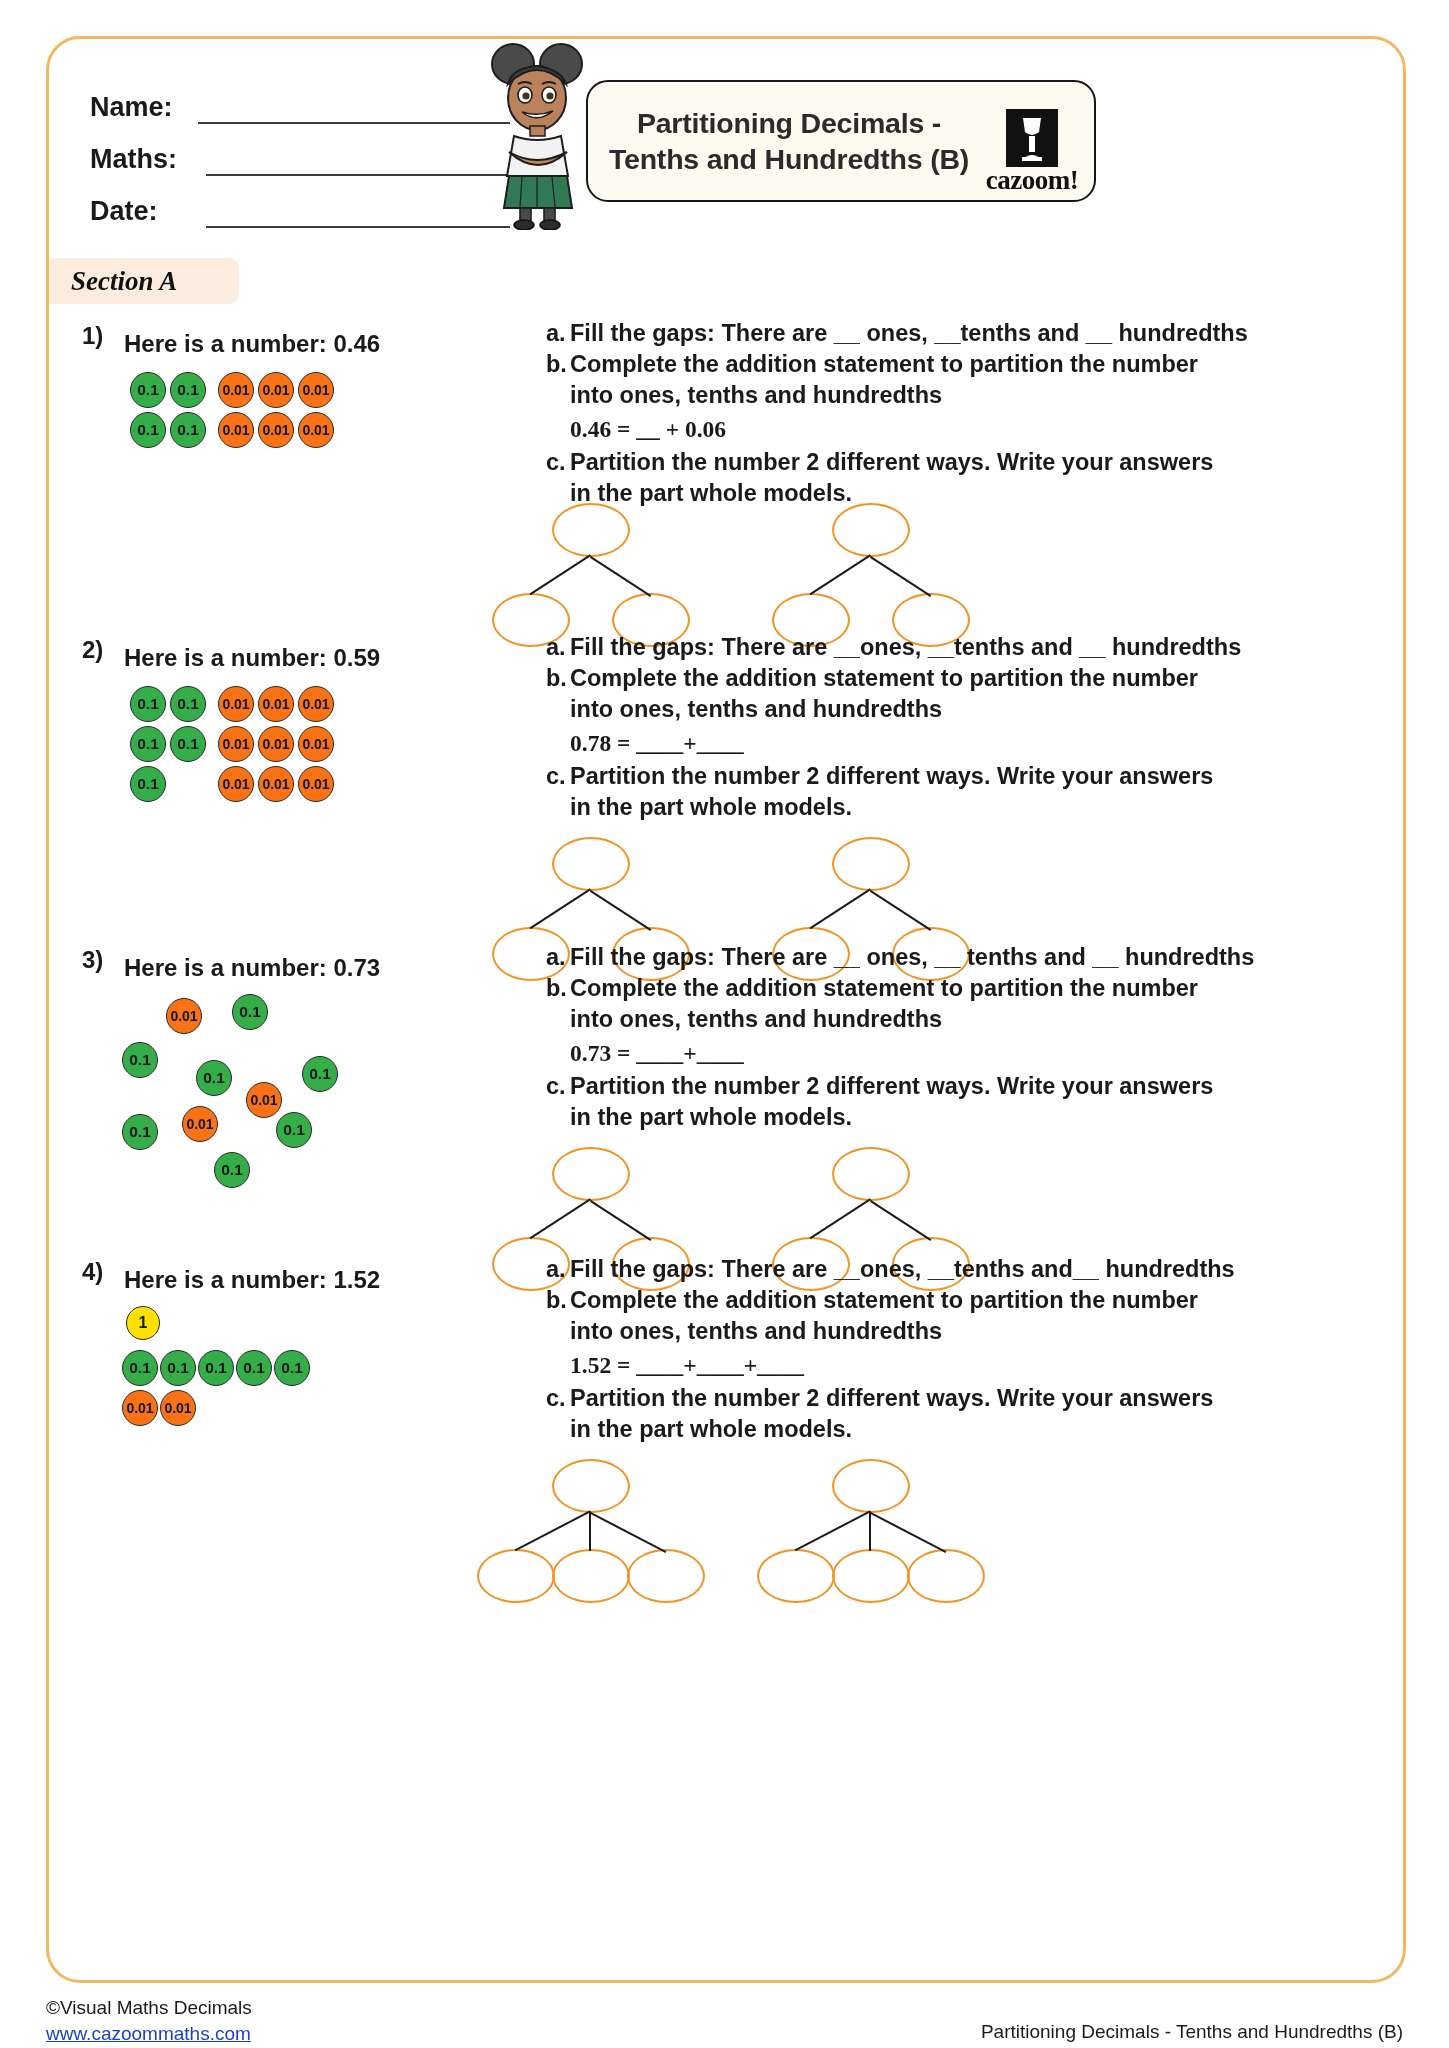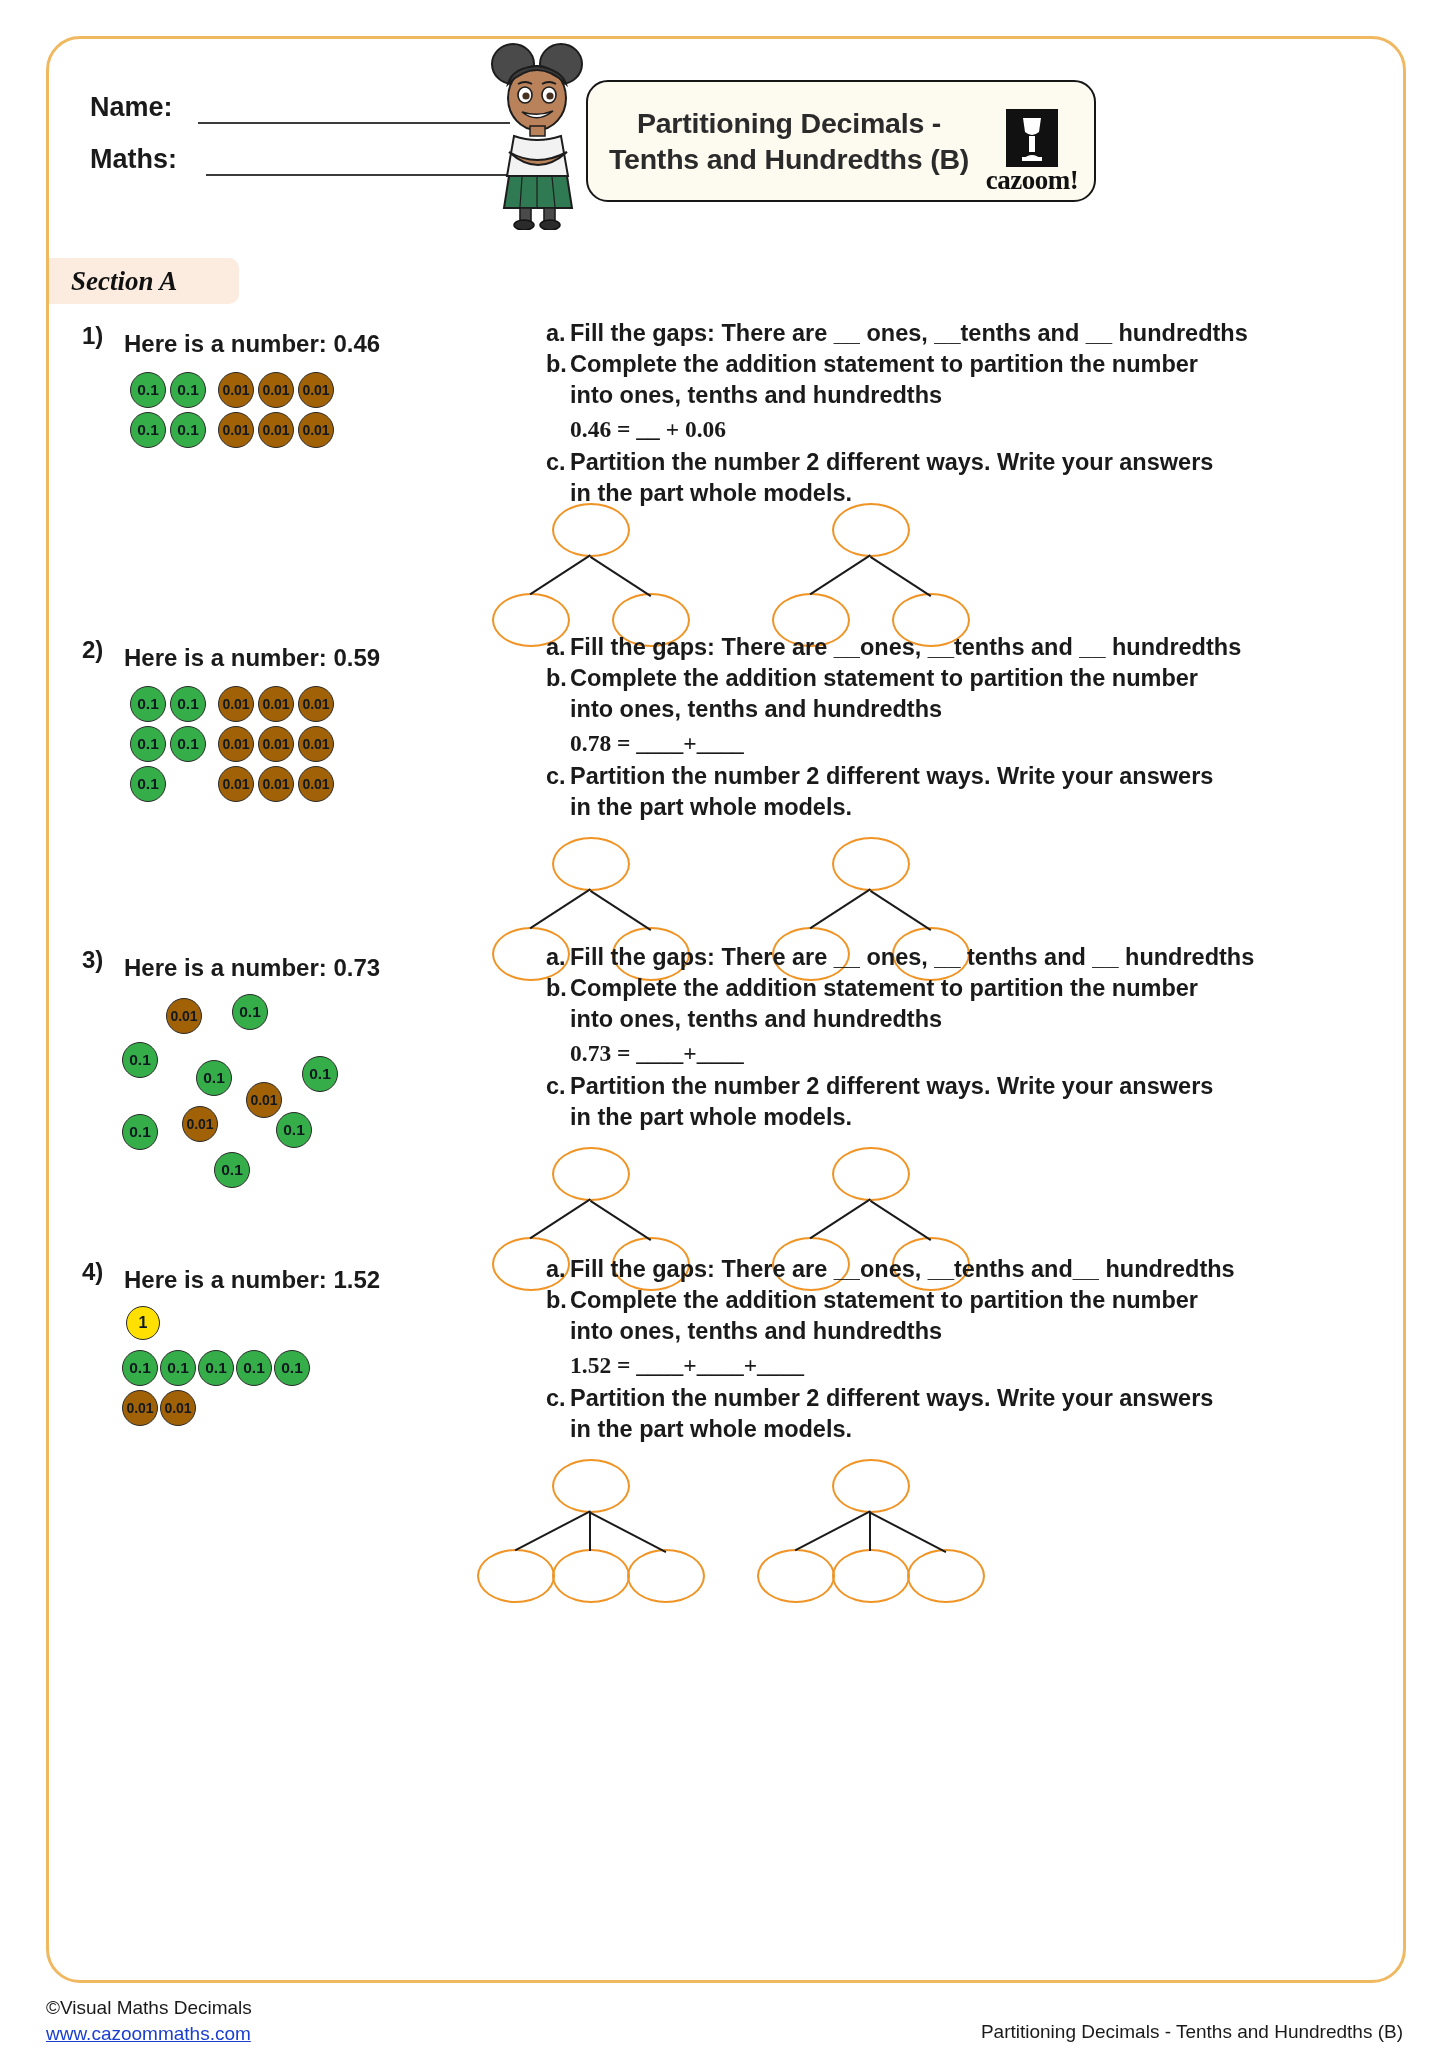--- a/index.html
+++ b/index.html
@@ -175,21 +175,21 @@
     border: 1.6px solid #2a2a2a;
     box-sizing: border-box;
     display: flex;
     align-items: center;
     justify-content: center;
     font-weight: bold;
     color: #101820;
     line-height: 1;
   }
   .counter.tenth { background: #35ae4a; width: 36px; height: 36px; font-size: 15.5px; }
-  .counter.hundredth { background: #a16207; width: 36px; height: 36px; font-size: 14px; }
+  .counter.hundredth { background: #f97316; width: 36px; height: 36px; font-size: 14px; }
   .counter.one { background: #ffe000; width: 34px; height: 34px; font-size: 16px; }
 
   
   .q-body {
     position: absolute;
     left: 500px;
     top: -4px;
     width: 590px;
   }
   .q-line {
@@ -261,20 +261,24 @@
 
   <div class="header">
 
     <div class="name-block">
       <div class="field-row">
         <div class="field-label">Name:</div>
         <div class="field-line"></div>
       </div>
       <div class="field-row indent">
         <div class="field-label">Maths:</div>
+        <div class="field-line"></div>
+      </div>
+      <div class="field-row indent">
+        <div class="field-label">Date:</div>
         <div class="field-line"></div>
       </div>
     </div>
 
     <div class="mascot">
       <svg width="120" height="190" viewBox="0 0 120 190">
 
         <ellipse cx="35" cy="24" rx="21" ry="20" fill="#4a4a4a" stroke="#1d1d1d" stroke-width="2"></ellipse>
         <ellipse cx="83" cy="24" rx="21" ry="20" fill="#4a4a4a" stroke="#1d1d1d" stroke-width="2"></ellipse>
 

